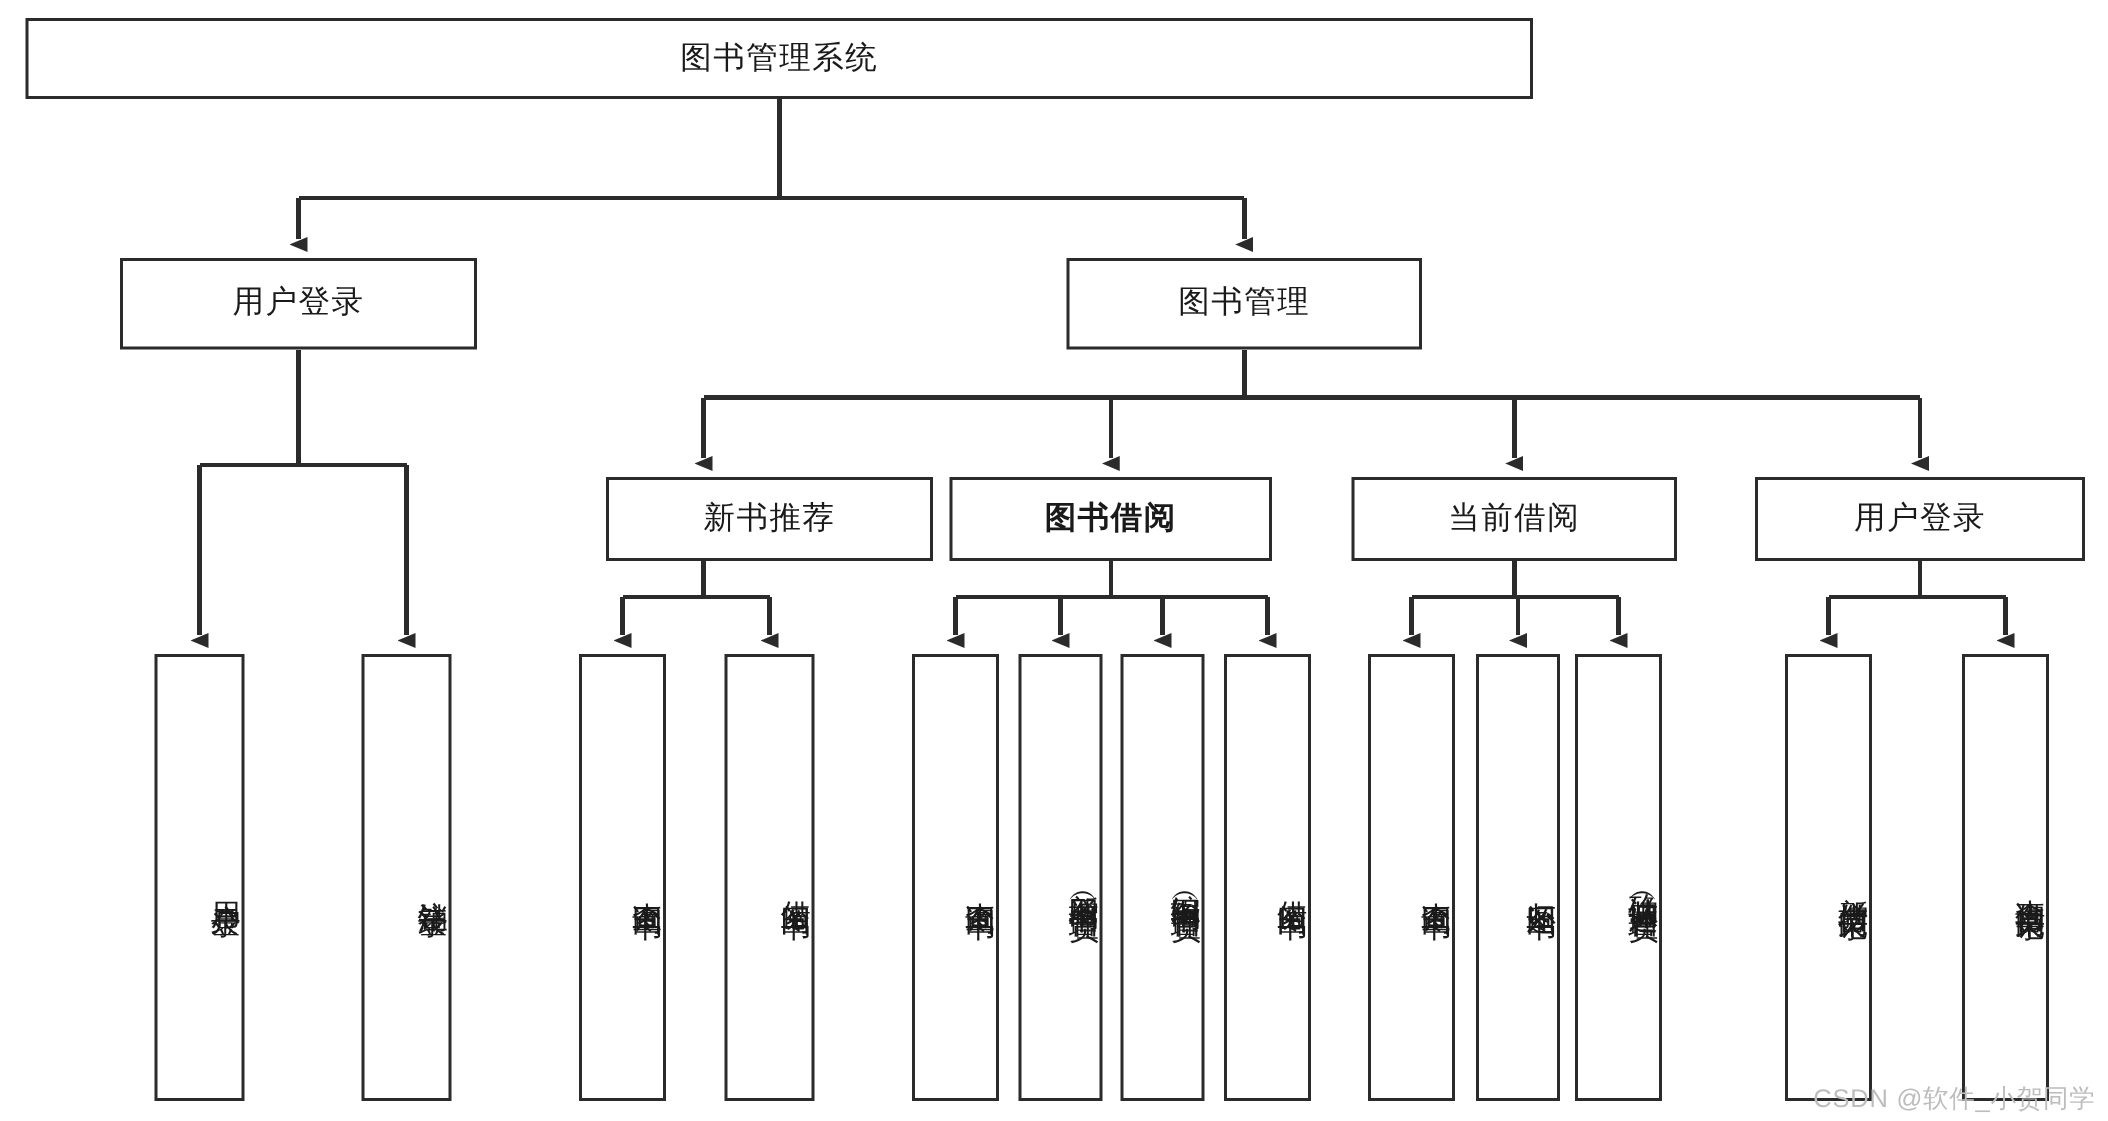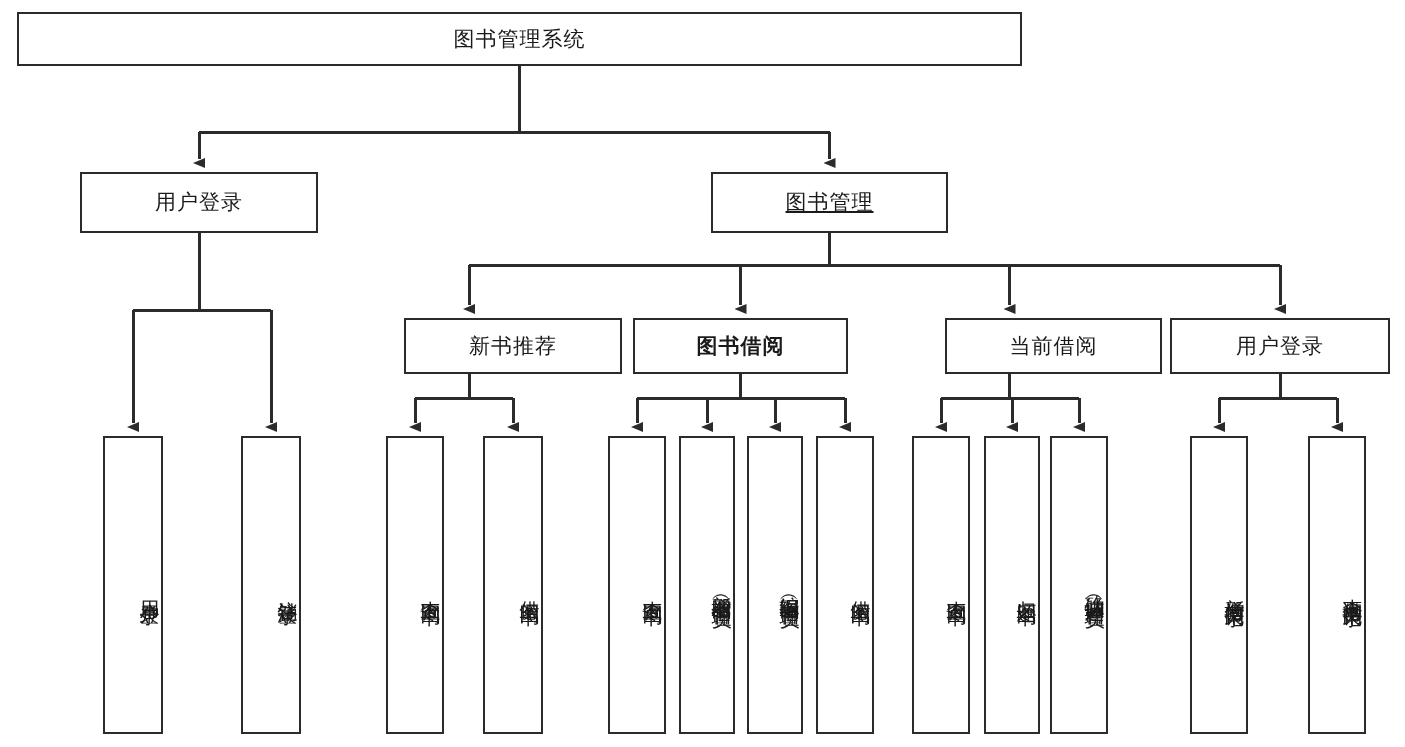--- a/index.html
+++ b/index.html
@@ -113,30 +113,30 @@
       </g>
   </svg>
 
   <div id="node-layer">
       <div class="node horiz" id="node_root" style="left: 17px; top: 12px; width: 1005px; height: 54px;">
         <span class="label">图书管理系统</span>
       </div>
       <div class="node horiz" id="node_login" style="left: 80px; top: 172px; width: 238px; height: 61px;">
         <span class="label">用户登录</span>
       </div>
-      <div class="node horiz" id="node_bookmgmt" style="left: 711px; top: 172px; width: 237px; height: 61px; text-decoration: underline;">
+      <div class="node horiz" id="node_bookmgmt" style="left: 711px; top: 172px; width: 237px; height: 61px;">
         <span class="label">图书管理</span>
       </div>
       <div class="node horiz" id="node_newbook" style="left: 360px; top: 318px; width: 218px; height: 56px; margin-left: 44px;">
         <span class="label">新书推荐</span>
       </div>
       <div class="node horiz" id="node_borrow" style="left: 633px; top: 318px; width: 215px; height: 56px; font-weight: bold;">
         <span class="label">图书借阅</span>
       </div>
-      <div class="node horiz" id="node_current" style="left: 901px; top: 318px; width: 217px; height: 56px; margin-left: 44px;">
+      <div class="node horiz" id="node_current" style="left: 901px; top: 318px; width: 217px; height: 56px;">
         <span class="label">当前借阅</span>
       </div>
       <div class="node horiz" id="node_records" style="left: 1170px; top: 318px; width: 220px; height: 56px;">
         <span class="label">用户登录</span>
       </div>
       <div class="node vert" id="node_leaf-user-login" style="left: 103px; top: 436px; width: 60px; height: 298px;">
         <span class="label">用户登录</span>
       </div>
       <div class="node vert" id="node_leaf-user-logout" style="left: 241px; top: 436px; width: 60px; height: 298px;">
         <span class="label">注销登录</span>
@@ -169,13 +169,14 @@
         <span class="label">确认归还（管理员）</span>
       </div>
       <div class="node vert" id="node_leaf-re-add" style="left: 1190px; top: 436px; width: 58px; height: 298px;">
         <span class="label">新增借阅记录</span>
       </div>
       <div class="node vert" id="node_leaf-re-query" style="left: 1308px; top: 436px; width: 58px; height: 298px;">
         <span class="label">查询借阅记录</span>
       </div>
     </div>
 
+  <div class="watermark">CSDN @软件_小贺同学</div>
 </div>
 
 </body></html>

